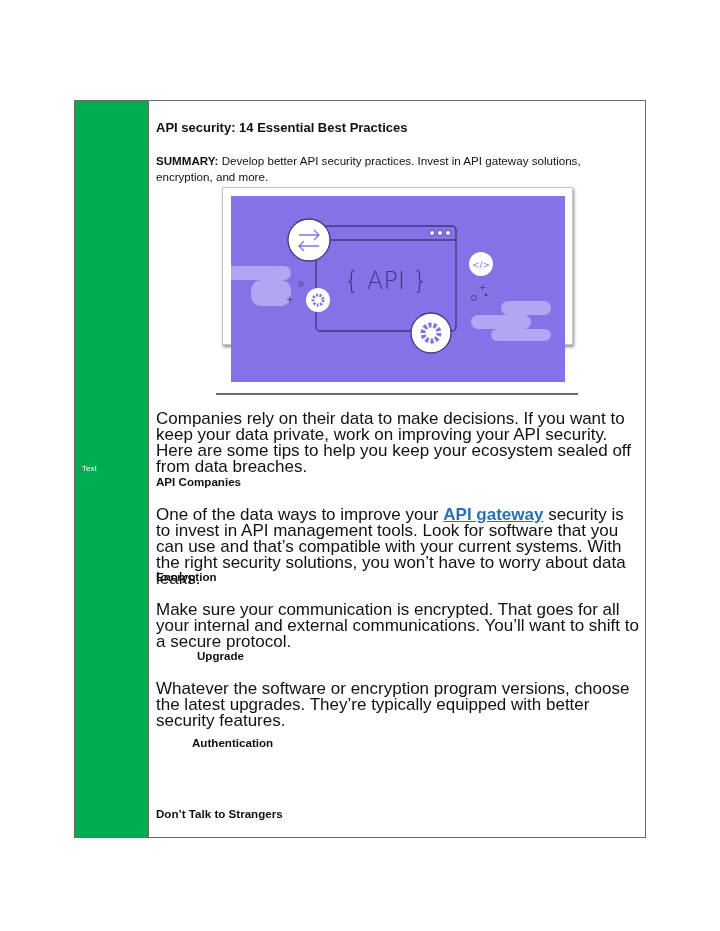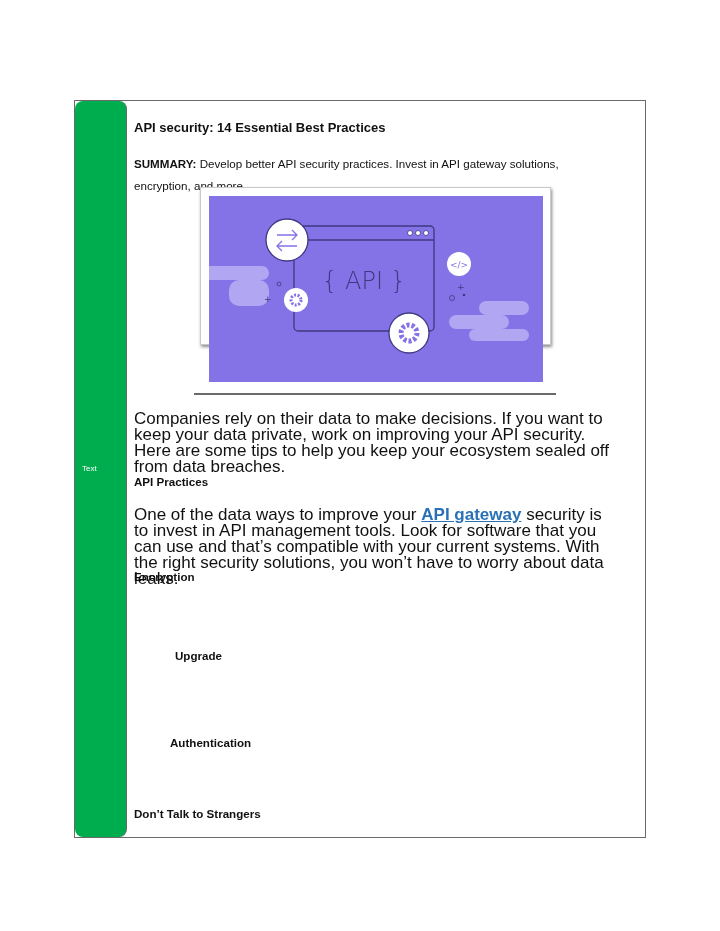--- a/index.html
+++ b/index.html
@@ -7,44 +7,43 @@
     body { position: relative; font-family: "Liberation Sans", sans-serif; color: #111; }
 
     .doc-table {
       position: absolute;
       left: 74px; top: 100px;
       width: 572px; height: 738px;
       border: 1px solid #6a6a6a;
       display: flex;
     }
     .side-cell {
-      width: 52px; height: 100%;
+      width: 74px; height: 100%;
       background: #00ad4e;
       border-right: 1px solid #6a6a6a;
       position: relative;
-      border-radius: 8px;
     }
     .side-label {
       position: absolute;
       left: 7px; top: 363px;
       font-size: 8px; color: #ffffff;
     }
     .main-cell {
       flex: 1;
       position: relative;
       padding: 0 12px 0 7px;
     }
 
     .title {
       position: absolute; left: 7px; top: 19px;
       font-size: 13px; font-weight: bold; color: #111;
     }
     .summary {
       position: absolute; left: 7px; top: 52px; width: 470px;
-      font-size: 11.6px; line-height: 22px; color: #111;
+      font-size: 11.6px; line-height: 16px; color: #111;
     }
     .summary b { font-weight: bold; }
 
     .image-frame {
       position: absolute;
       left: 73px; top: 86px;
       width: 351px; height: 158px;
       background: #ffffff;
       border: 1px solid #c9c9c9;
       box-shadow: 1px 2px 3px rgba(0,0,0,0.45);
@@ -128,26 +127,28 @@
           <text x="248" y="94" font-size="9" fill="#3f3780" font-family="DejaVu Sans, sans-serif">+</text>
           <circle cx="243" cy="102" r="2.5" fill="none" stroke="#3f3780" stroke-width="0.8"></circle>
           <circle cx="255" cy="99" r="1.3" fill="#3f3780"></circle>
         </svg>
       </div>
     </div>
     <div class="image-underline"></div>
 
     <div class="body-text" style="top:310px;">Companies rely on their data to make decisions. If you want to keep your data private, work on improving your API security. Here are some tips to help you keep your ecosystem sealed off from data breaches.</div>
 
-    <div class="heading" style="top:374px;">API Practices</div>
+    <div class="heading" style="top:374px;">API Companies</div>
     <div class="body-text" style="top:406px;">
       <span>One of the data ways to improve your </span><a class="link">API gateway</a><span> security is to invest in API management tools. Look for software that you can use and that’s compatible with your current systems. With the right security solutions, you won’t have to worry about data leaks.</span>
     </div>
 
     <div class="heading" style="top:469px;">Encryption</div>
+    <div class="body-text" style="top:501px;">Make sure your communication is encrypted. That goes for all your internal and external communications. You’ll want to shift to a secure protocol.</div>
 
     <div class="heading" style="top:548px;padding-left:41px;">Upgrade</div>
+    <div class="body-text" style="top:580px;">Whatever the software or encryption program versions, choose the latest upgrades. They’re typically equipped with better security features.</div>
 
     <div class="heading" style="top:635px;margin-left:36px;">Authentication</div>
 
     <div class="heading" style="top:706px;">Don’t Talk to Strangers</div>
   </div>
 </div>
 
 </body></html>

